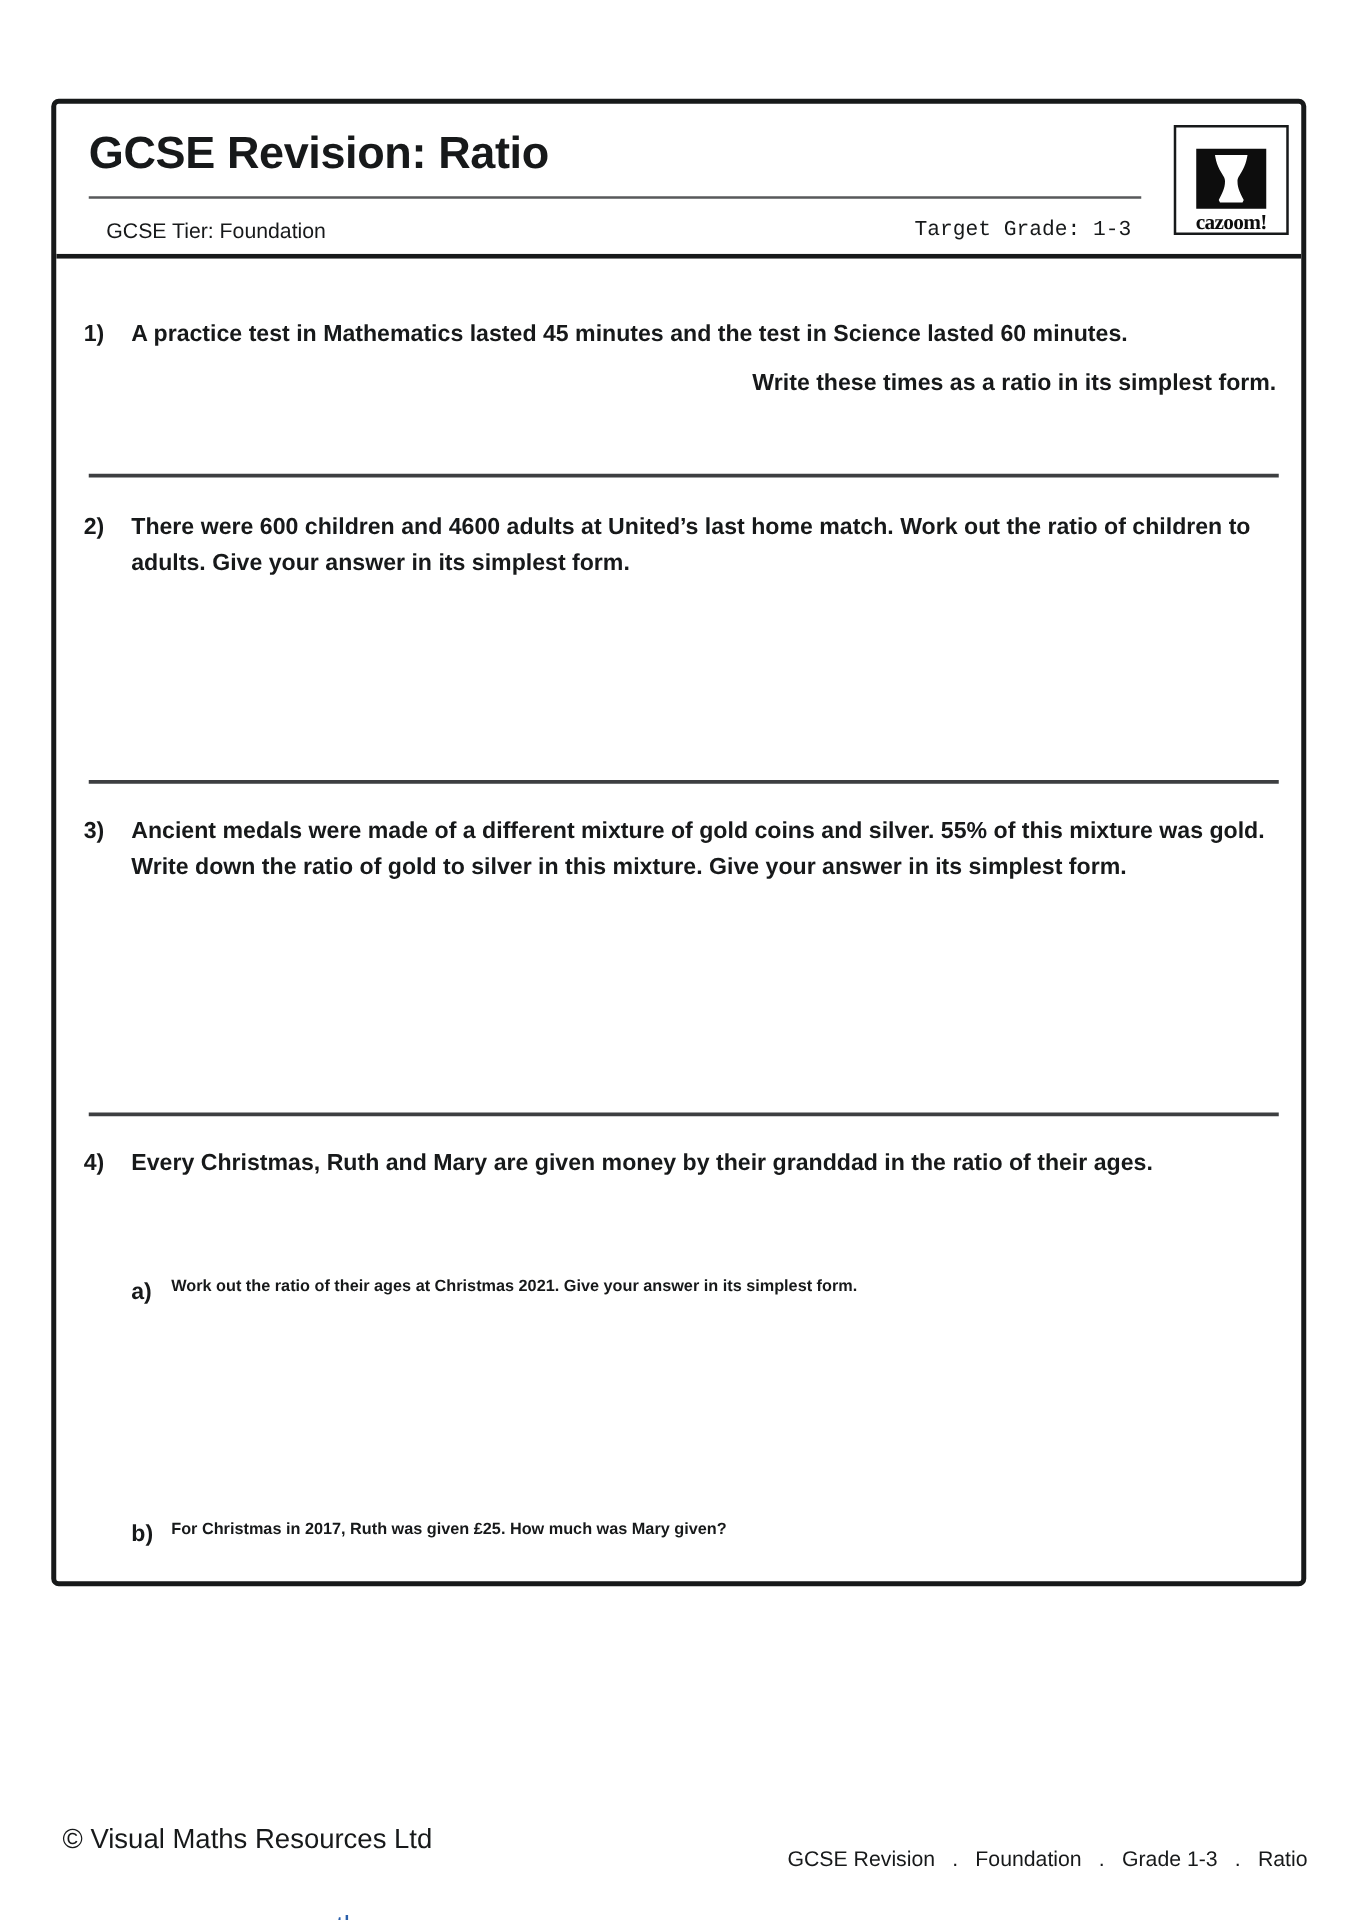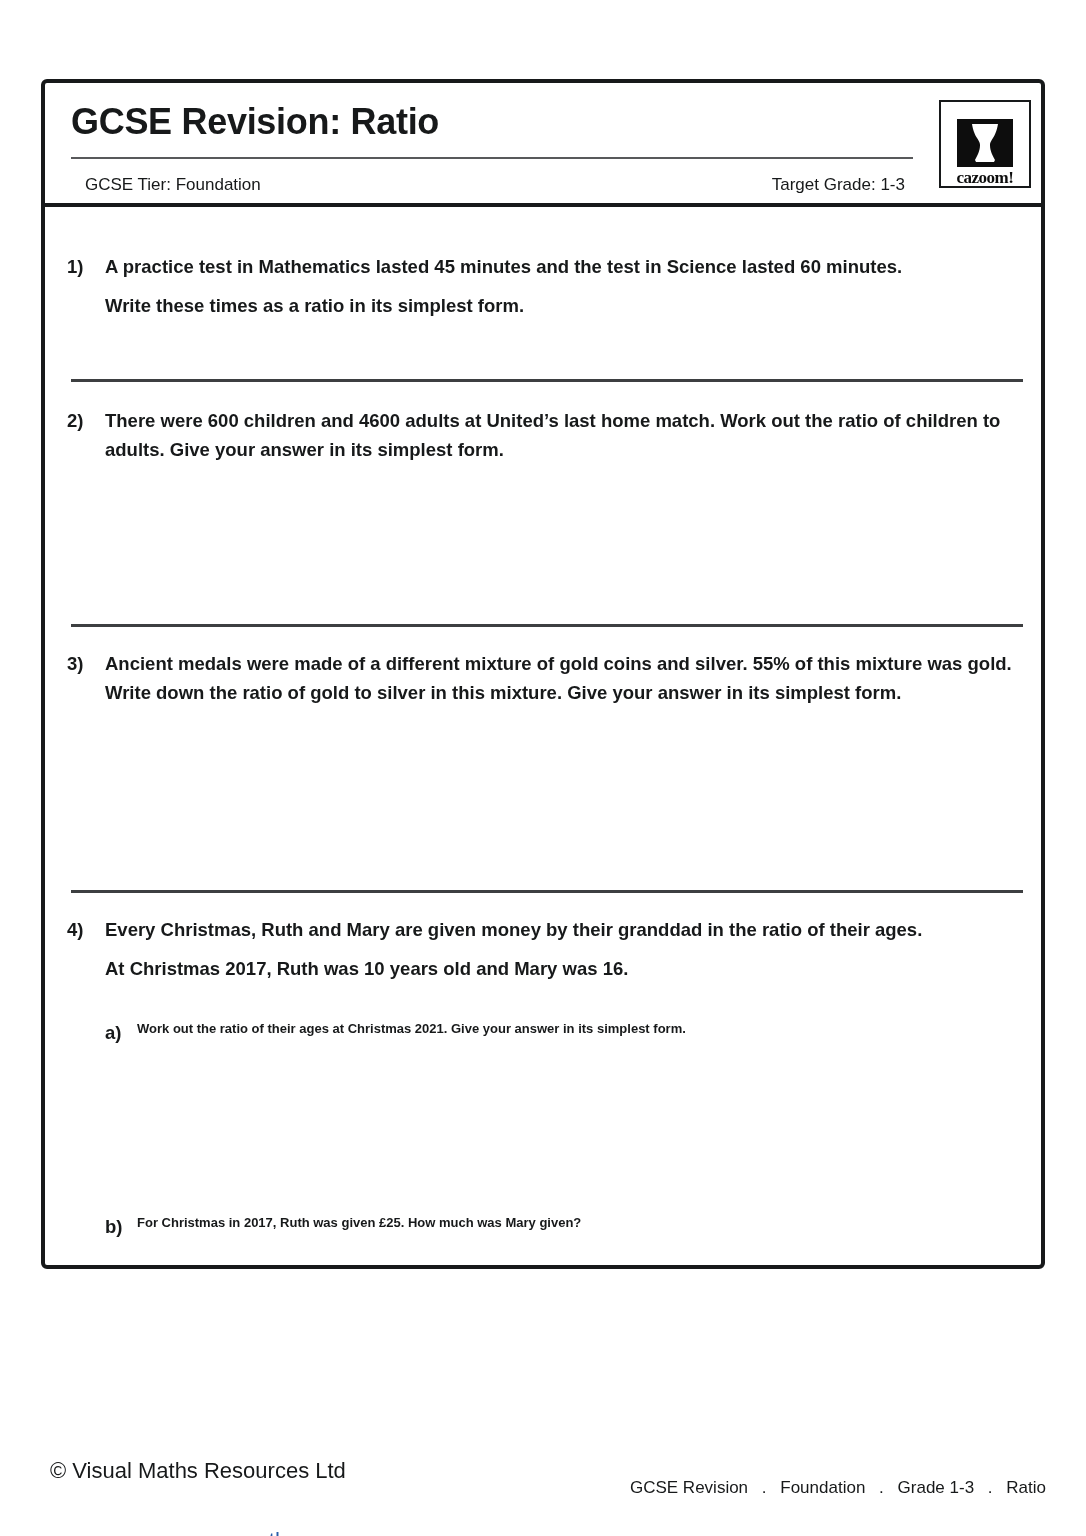--- a/index.html
+++ b/index.html
@@ -82,20 +82,21 @@
   }
 
   .meta-right {
     position: absolute;
     right: 136px;
     top: 92px;
     font-size: 17px;
     color: #17191a;
     white-space: nowrap;
     text-align: right;
+    font-family: Liberation Mono, monospace;
   }
 
   
   .logo {
     position: absolute;
     right: 10px;
     top: 17px;
     width: 92px;
     height: 88px;
     box-sizing: border-box;
@@ -154,21 +155,21 @@
     color: #17191a;
   }
   .q-text {
     flex: 1 1 auto;
     font-size: 18.5px;
     font-weight: bold;
     line-height: 1.55;
     color: #17191a;
   }
   .q-text p { margin: 0; }
-  .q-text p + p { margin-top: 10px; }
+  .q-text p + p { margin-top: 10px; text-align: right; }
 
   .sub {
     display: flex;
     align-items: flex-start;
     margin-left: 38px;
   }
   .sub-num {
     flex: 0 0 auto;
     width: 32px;
     font-size: 18.5px;
@@ -283,21 +284,20 @@
         </div>
       </div>
 
       <div class="divider" style="top:683px;"></div>
 
       <div class="q" style="top:709px;">
         <div class="q-row">
           <div class="q-num">4)</div>
           <div class="q-text">
             <p>Every Christmas, Ruth and Mary are given money by their granddad in the ratio of their ages.</p>
-            <p>At Christmas 2017, Ruth was 10 years old and Mary was 16.</p>
           </div>
         </div>
       </div>
 
       <div class="q" style="top:812px;">
         <div class="sub">
           <div class="sub-num">a)</div>
           <div class="sub-text">Work out the ratio of their ages at Christmas 2021. Give your answer in its simplest form.</div>
         </div>
       </div>

